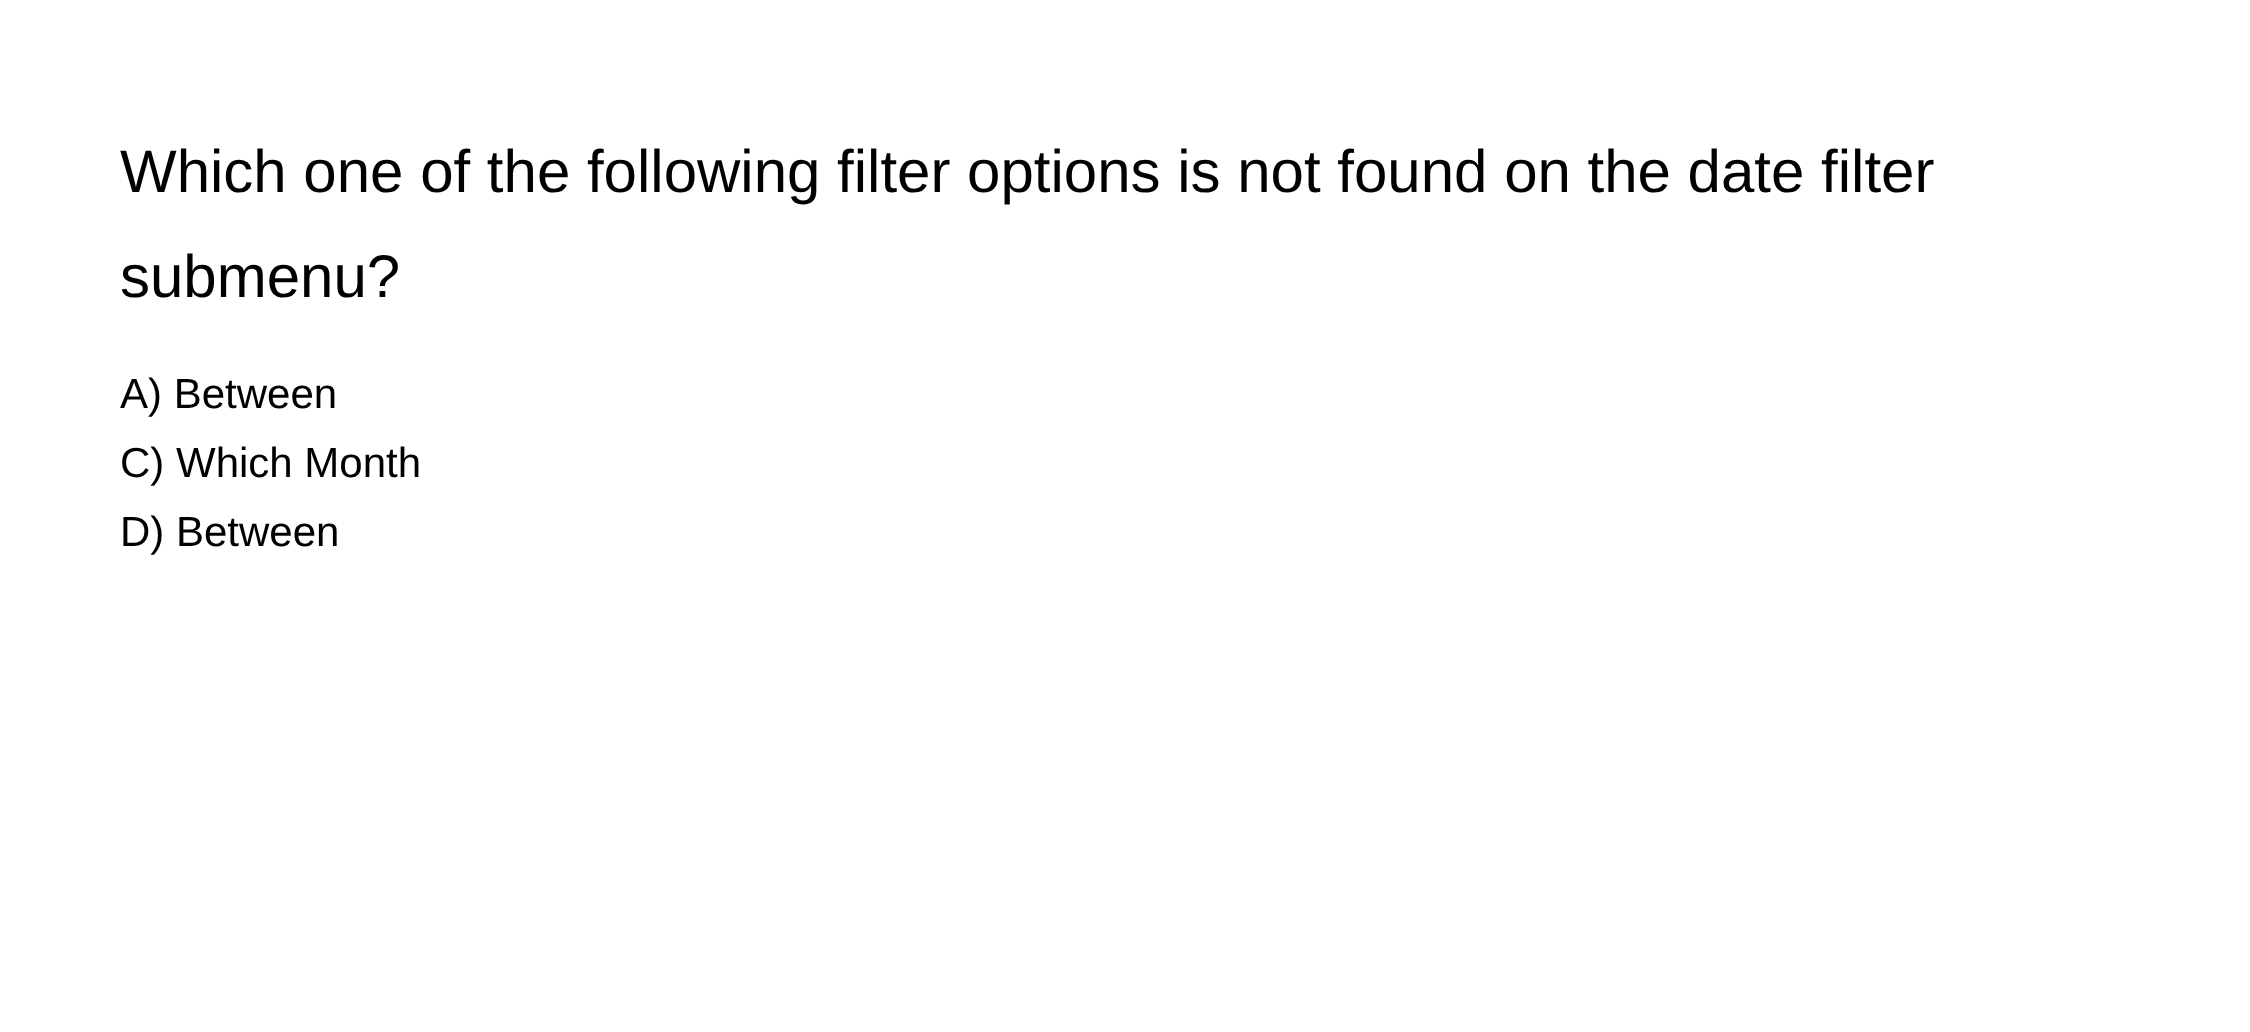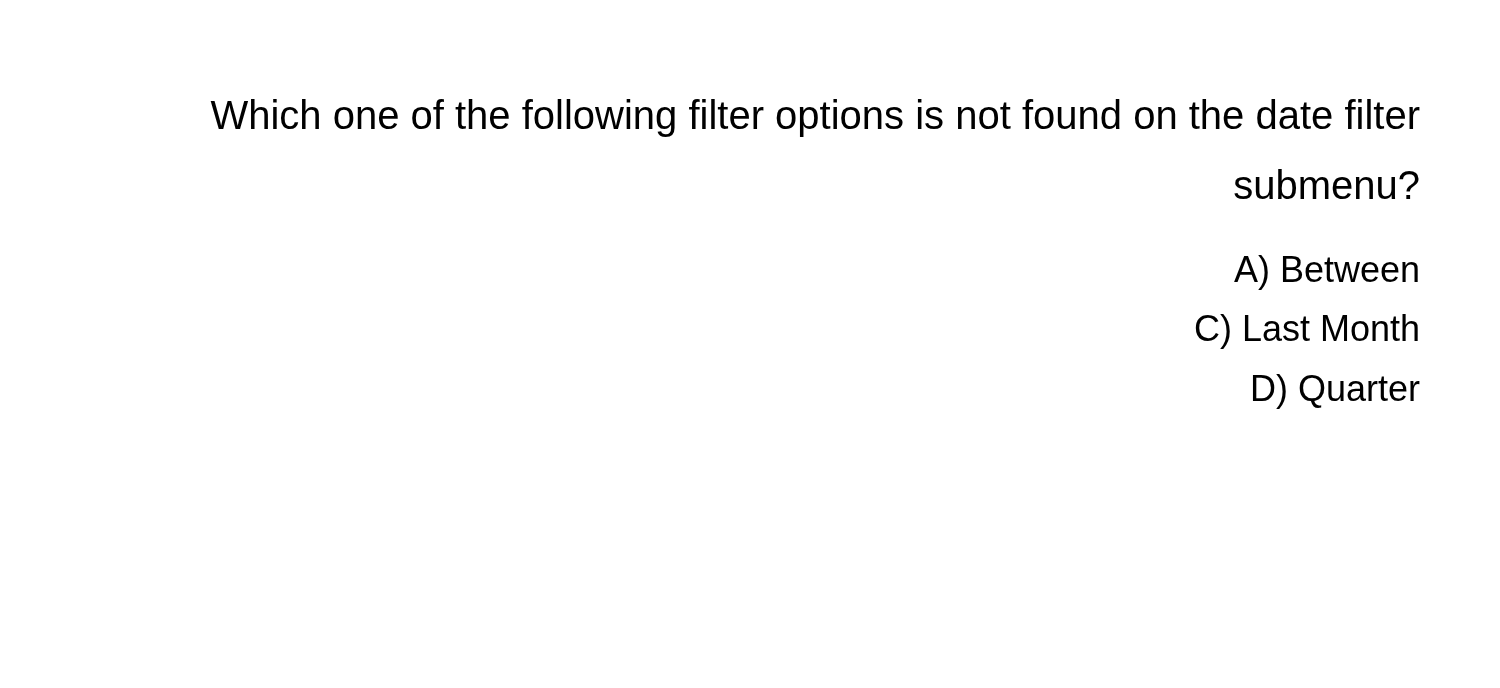--- a/index.html
+++ b/index.html
@@ -1,45 +1,44 @@
 <!DOCTYPE html>
 <html><head>
   <meta charset="utf-8">
   <style>
     * {
       margin: 0;
       padding: 0;
       box-sizing: border-box;
-      text-align: right;
     }
     body {
       width: 1500px;
       height: 688px;
       background: #ffffff;
       font-family: -apple-system, BlinkMacSystemFont, "Segoe UI", Helvetica, Arial, sans-serif;
       color: #000000;
       padding: 80px 80px 0 80px;
     }
     .question {
       font-size: 40px;
       line-height: 1.75;
       font-weight: 400;
       margin-bottom: 20px;
     }
     .options {
       display: flex;
       flex-direction: column;
     }
     .option {
-      font-size: 36px;
+      font-size: 28px;
       line-height: 1.65;
       font-weight: 400;
     }
   </style>
 </head>
 <body>
 
 <div class="question">Which one of the following filter options is not found on the date filter submenu?</div>
 <div class="options">
   <div class="option">A) Between</div>
-  <div class="option">C) Last Month</div>
-  <div class="option">D) Quarter</div>
+  <div class="option">C) Which Month</div>
+  <div class="option">D) Between</div>
 </div>
 
 </body></html>

